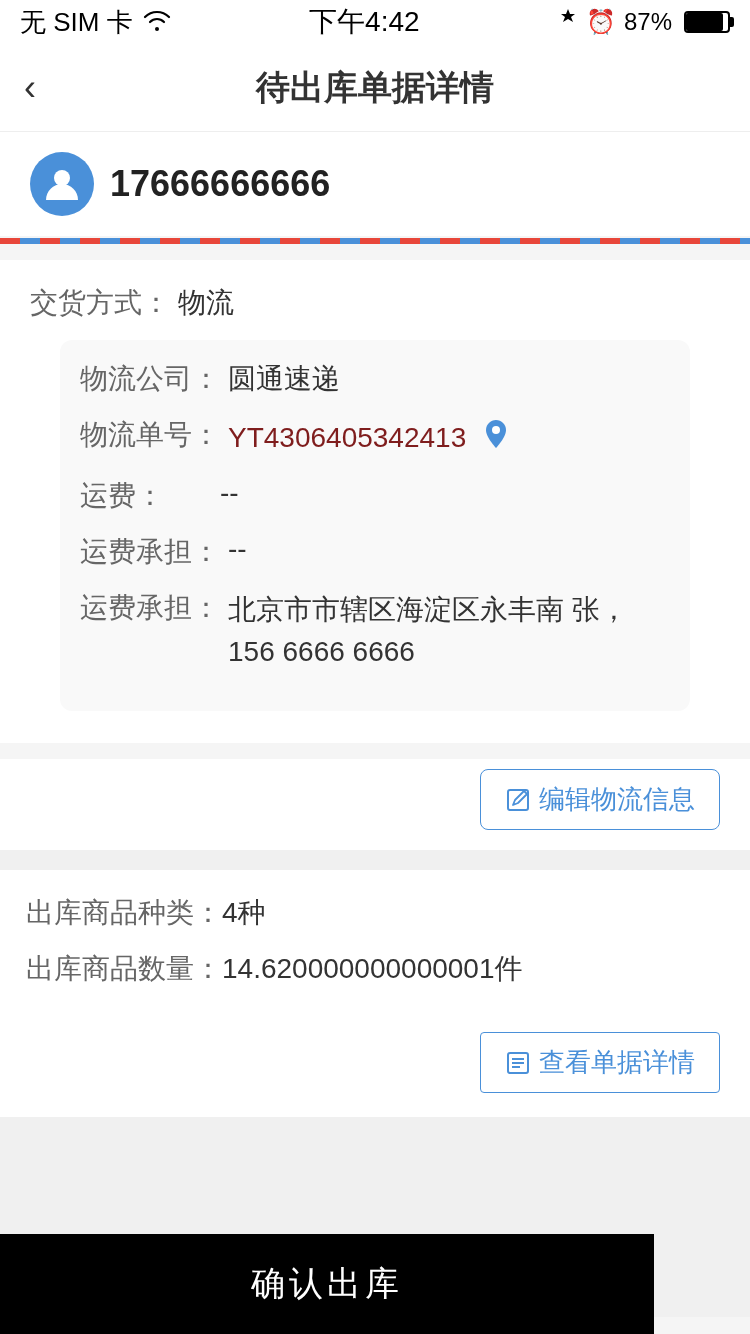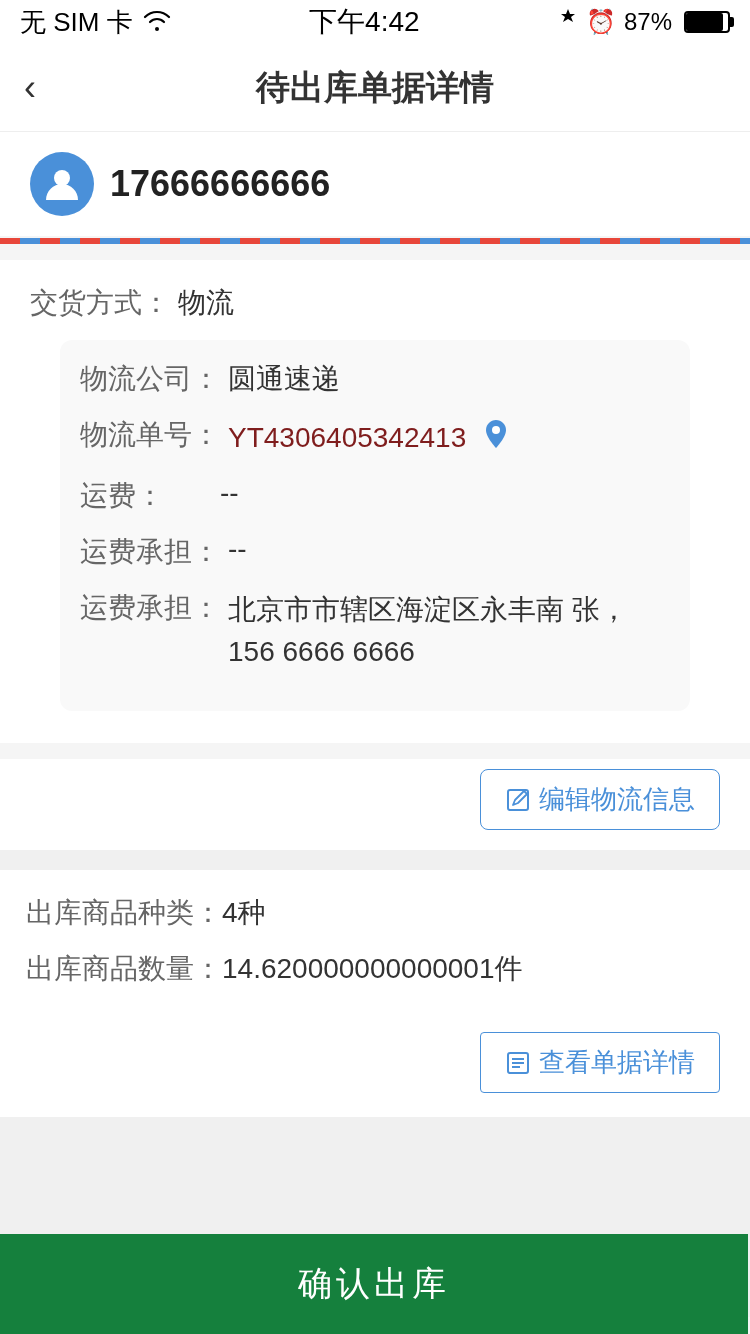--- a/index.html
+++ b/index.html
@@ -264,23 +264,23 @@
       flex: 1;
       background: #f0f0f0;
       min-height: 200px;
     }
 
     
     .confirm-btn-bar {
       position: fixed;
       bottom: 0;
       left: 0;
-      width: 748px;
+      width: 654px;
       height: 100px;
-      background: #15803d;
+      background: #000000;
       display: flex;
       align-items: center;
       justify-content: center;
       cursor: pointer;
     }
     .confirm-btn-text {
       color: #fff;
       font-size: 34px;
       font-weight: 500;
       letter-spacing: 4px;

